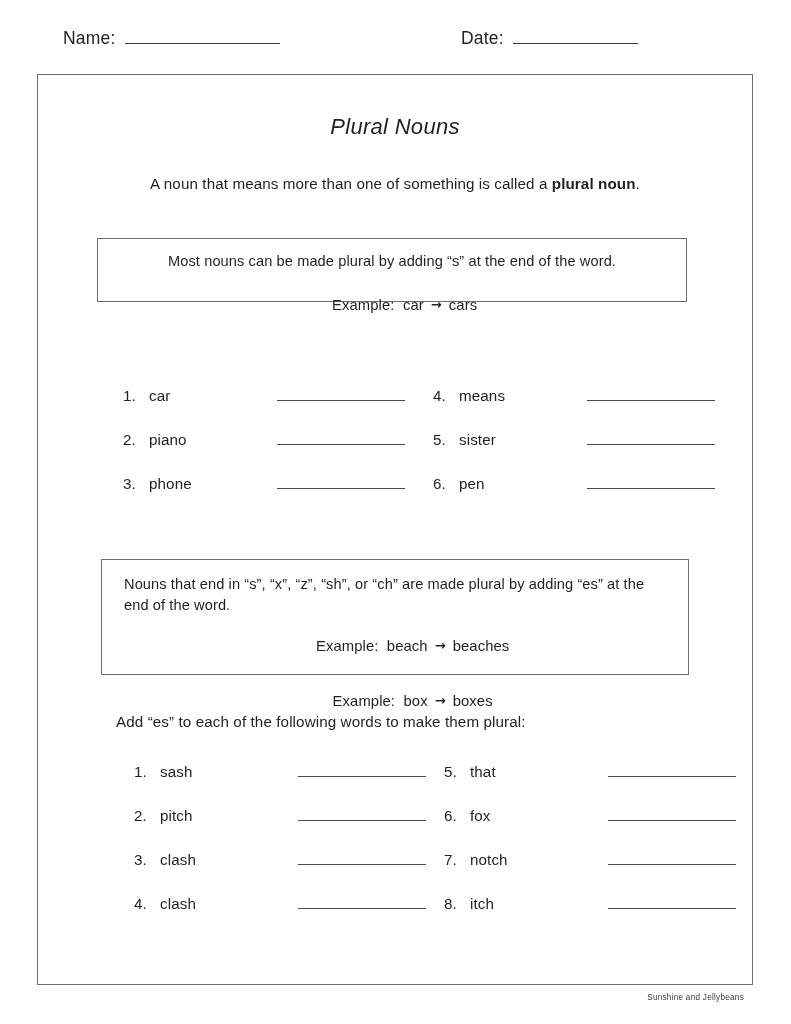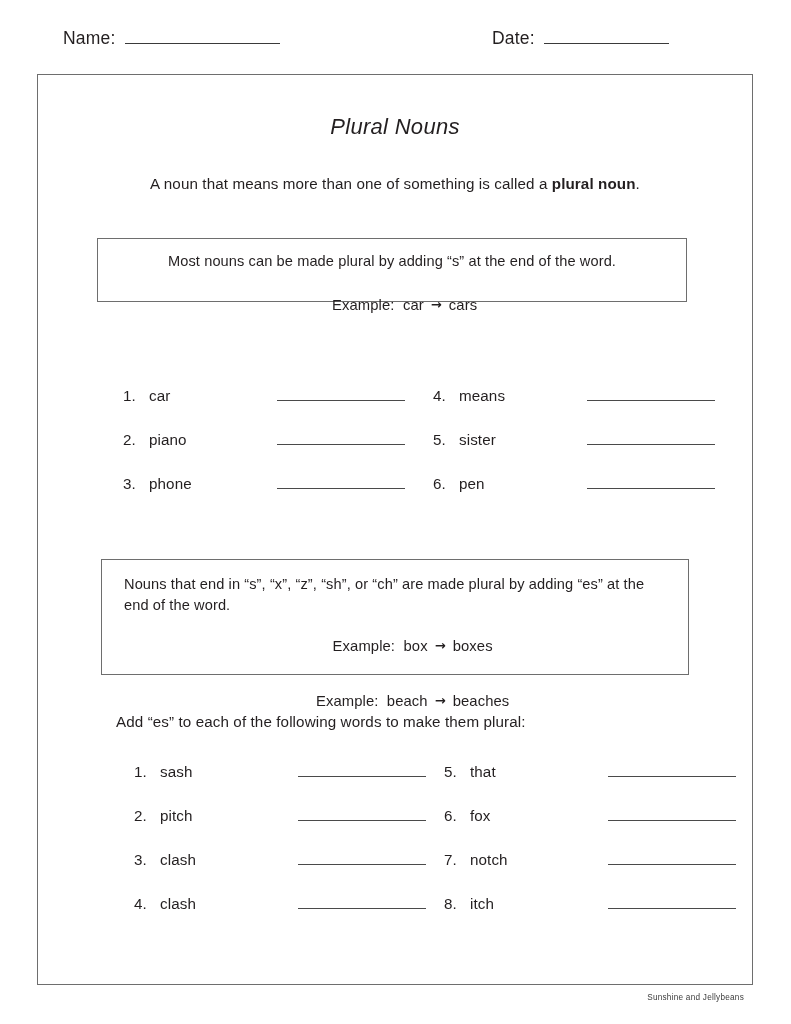--- a/index.html
+++ b/index.html
@@ -26,21 +26,21 @@
     margin-left: 16px;
   }
   .field {
     position: absolute;
     display: flex;
     align-items: baseline;
     font-size: 17.5px;
     letter-spacing: .2px;
   }
   .field-name { left: 47px; top: 0; }
-  .field-date { left: 476px; top: 0; }
+  .field-date { left: 445px; top: 0; }
   .field-label { white-space: pre; }
   .field-rule {
     display: inline-block;
     border-bottom: 1.6px solid #3a3a3a;
     height: 14px;
     margin-left: 9px;
   }
   .field-name .field-rule { width: 155px; }
   .field-date .field-rule { width: 125px; }
 
@@ -236,24 +236,24 @@
     <div class="item">
       <span class="item-num">6.</span>
       <span class="item-word">pen</span>
       <span class="answer-rule"></span>
     </div>
   </div>
 
   <div class="rule-box rule-box-2">
     <div class="rule-text">Nouns that end in “s”, “x”, “z”, “sh”, or “ch” are made plural by adding “es” at the end of the word.</div>
     <div class="example-line">
+      <span>Example:</span><span>  </span><span>beach</span><span class="arrow-glyph">→</span><span>beaches</span>
+    </div>
+    <div class="example-line">
       <span>Example:</span><span>  </span><span>box</span><span class="arrow-glyph">→</span><span>boxes</span>
-    </div>
-    <div class="example-line">
-      <span>Example:</span><span>  </span><span>beach</span><span class="arrow-glyph">→</span><span>beaches</span>
     </div>
   </div>
 
   <div class="instruction instruction-2">Add “es” to each of the following words to make them plural:</div>
 
   <div class="exercise exercise-2">
     <div class="item">
       <span class="item-num">1.</span>
       <span class="item-word">sash</span>
       <span class="answer-rule"></span>

